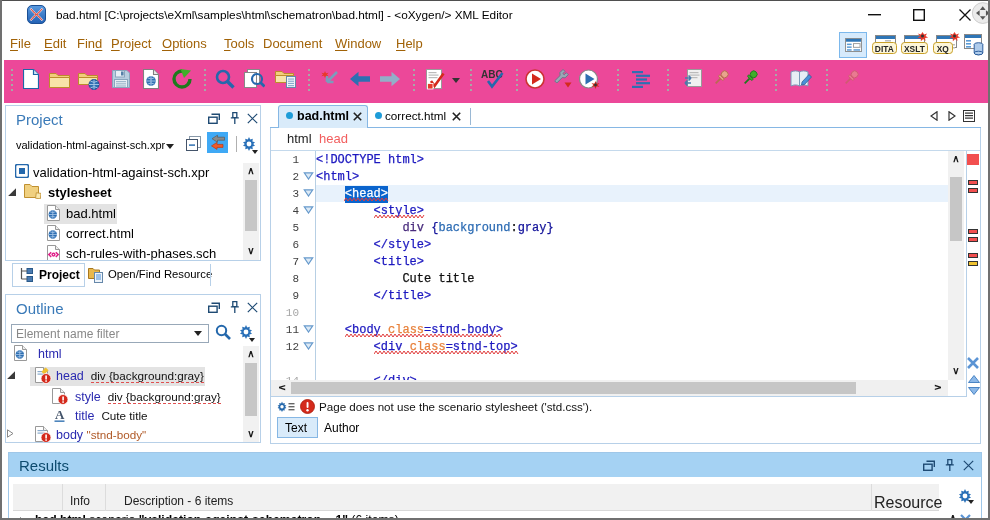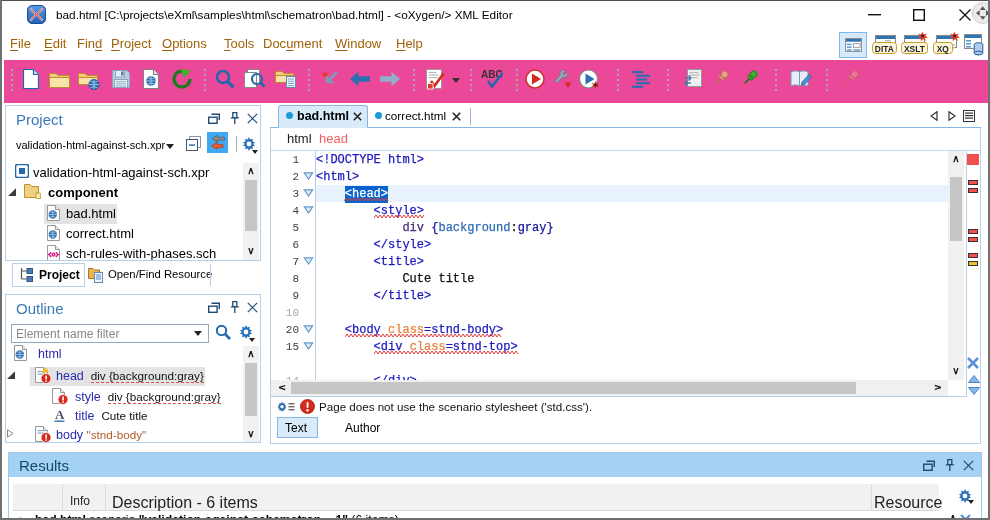--- a/index.html
+++ b/index.html
@@ -366,21 +366,21 @@
   </svg>
   <svg style="position:absolute;left:246px;top:44px" width="6" height="4" viewBox="0 0 6 4">
         <path d="M0 0 L6 0 L3 4 Z" fill="#222"></path>
       </svg>
 
   <div class="trow" style="left:27px;top:59px">validation-html-against-sch.xpr</div>
   <svg style="position:absolute;left:9px;top:58px" width="14" height="14" viewBox="0 0 14 14">
     <rect x="0.5" y="0.5" width="13" height="13" rx="2" fill="#fff" stroke="#2468ac" stroke-width="1.6"></rect>
     <rect x="4" y="4" width="6" height="6" fill="#2468ac"></rect>
   </svg>
-  <div class="trow" style="left:42px;top:79px;font-weight:bold">component</div>
+  <div class="trow" style="left:42px;top:79px;font-weight:bold">stylesheet</div>
   <svg style="position:absolute;left:1px;top:81px" width="9" height="9" viewBox="0 0 8 8">
         <path d="M8.5 0.5 L8.5 8.5 L0.5 8.5 Z" fill="#3a3a3a"></path>
       </svg>
   <svg style="position:absolute;left:18px;top:77px" width="17" height="16" viewBox="0 0 17 16">
     <path d="M0.5 1.5 L6 1.5 L8 3.5 L14.5 3.5 L14.5 14.5 L0.5 14.5 Z" fill="#f0d080" stroke="#c09030"></path>
     <path d="M12 10 L16.8 10 L16.8 15.5 L12 15.5 Z" fill="#f8e8b0" stroke="#c09030" stroke-width="0.8" transform="rotate(8 14 12)"></path>
   </svg>
   <div style="position:absolute;left:38px;top:98px;width:73px;height:20px;background:#e3e3e3"></div>
   <div class="trow" style="left:60px;top:100px">bad.html</div>
   <div class="trow" style="left:60px;top:120px">correct.html</div>
@@ -593,25 +593,25 @@
         <span class="ctext">            <span style="color:#111">Cute title</span></span>
       </div>
   <div class="cline" style="top:136px">
         <span class="lnum">9</span>
         <span class="ctext">        &lt;/title&gt;</span>
       </div>
   <div class="cline" style="top:153px">
         <span class="lnum" style="color:#a6a6a6">10</span>
       </div>
   <div class="cline" style="top:170px">
-        <span class="lnum">20</span>
+        <span class="lnum">11</span>
         <span class="ctext">    <span class="sqg">&lt;body <span style="color:#e8823c">class</span>=stnd-body&gt;</span></span>
       </div>
   <div class="cline" style="top:187px">
-        <span class="lnum">15</span>
+        <span class="lnum">12</span>
         <span class="ctext">        <span class="sqg">&lt;div <span style="color:#e8823c">class</span>=stnd-top&gt;</span></span>
       </div>
   <div class="cline" style="top:221px">
         <span class="lnum" style="color:#a6a6a6">14</span>
         <span class="ctext">        &lt;/div&gt;</span>
       </div>
   <svg style="position:absolute;left:73px;top:47px" width="46" height="5" viewBox="0 0 46 5">
         <path d="M0 3 L2 0 L4 3 L6 0 L8 3 L10 0 L12 3 L14 0 L16 3 L18 0 L20 3 L22 0 L24 3 L26 0 L28 3 L30 0 L32 3 L34 0 L36 3 L38 0 L40 3 L42 0 L44 3" fill="none" stroke="#e03c3c" stroke-width="1"></path>
       </svg>
   <svg style="position:absolute;left:103px;top:64px" width="52" height="5" viewBox="0 0 52 5">
@@ -684,21 +684,21 @@
   <svg style="position:absolute;left:29px;top:2px" width="15" height="15" viewBox="0 0 15 15">
     <circle cx="7.5" cy="7.5" r="7" fill="#d42a1c" stroke="#a81808" stroke-width="0.8"></circle>
     <rect x="6.6" y="3" width="1.9" height="6" rx="0.9" fill="#fff"></rect>
         <circle cx="7.5" cy="11.3" r="1.2" fill="#fff"></circle>
   </svg>
   <div style="position:absolute;left:48px;top:3px;font-size:11.6px;color:#111">Page does not use the scenario stylesheet ('std.css').</div>
 </div>
 <div id="texttabs">
   <div style="position:absolute;left:6px;top:0px;width:41px;height:21px;background:#d9ebfa;border:1px solid #86b7e4"></div>
   <div style="position:absolute;left:14px;top:4px;font-size:12px">Text</div>
-  <div style="position:absolute;left:74px;top:4px;font-size:12px">Author</div>
+  <div style="position:absolute;left:53px;top:4px;font-size:12px">Author</div>
 </div>
 
 <div style="position:absolute;left:270px;top:127px;width:1px;height:317px;background:#b7d0e8"></div>
 <div style="position:absolute;left:980px;top:127px;width:1px;height:317px;background:#b7d0e8"></div>
 <div style="position:absolute;left:270px;top:443px;width:711px;height:1px;background:#b7d0e8"></div>
 <div style="position:absolute;left:270px;top:127px;width:711px;height:1px;background:#86b7e4"></div>
 <div style="position:absolute;left:279px;top:127px;width:88px;height:1px;background:#d9ebfa"></div>
 <div style="position:absolute;left:271px;top:396px;width:695px;height:1px;background:#b7d0e8"></div>
 
 <div id="results">
@@ -714,21 +714,21 @@
     <svg style="position:absolute;left:954px;top:7px" width="11" height="11" viewBox="0 0 11 11">
           <path d="M0.8 0.8 L10.2 10.2 M10.2 0.8 L0.8 10.2" stroke="#1e4a73" stroke-width="1.2"></path>
         </svg>
   </div>
 
   <div style="position:absolute;left:4px;top:31px;width:926px;height:27px;background:#f1f1f1;border-bottom:1px solid #d8d8d8"></div>
   <div style="position:absolute;left:53px;top:31px;width:1px;height:27px;background:#dcdcdc"></div>
   <div style="position:absolute;left:96px;top:31px;width:1px;height:27px;background:#dcdcdc"></div>
   <div style="position:absolute;left:862px;top:31px;width:1px;height:27px;background:#dcdcdc"></div>
   <div style="position:absolute;left:61px;top:41px;font-size:12px;color:#222">Info</div>
-  <div style="position:absolute;left:103px;top:41px;font-size:16px;color:#222">Description - 6 items</div>
+  <div style="position:absolute;left:115px;top:41px;font-size:12px;color:#222">Description - 6 items</div>
   <div style="position:absolute;left:865px;top:41px;font-size:16px;color:#222">Resource</div>
   <svg style="position:absolute;left:948px;top:35px" width="16" height="16" viewBox="0 0 16 16">
     <g fill="#2970b8">
           <path d="M8 1 L9.2 3.4 L11.8 2.8 L11.4 5.4 L14 6.2 L12.2 8 L14 9.8 L11.4 10.6 L11.8 13.2 L9.2 12.6 L8 15 L6.8 12.6 L4.2 13.2 L4.6 10.6 L2 9.8 L3.8 8 L2 6.2 L4.6 5.4 L4.2 2.8 L6.8 3.4 Z"></path>
         </g>
     <circle cx="8" cy="8" r="2.4" fill="#fff"></circle>
   </svg>
   <svg style="position:absolute;left:959px;top:47px" width="6" height="4" viewBox="0 0 6 4">
         <path d="M0 0 L6 0 L3 4 Z" fill="#222"></path>
       </svg>

